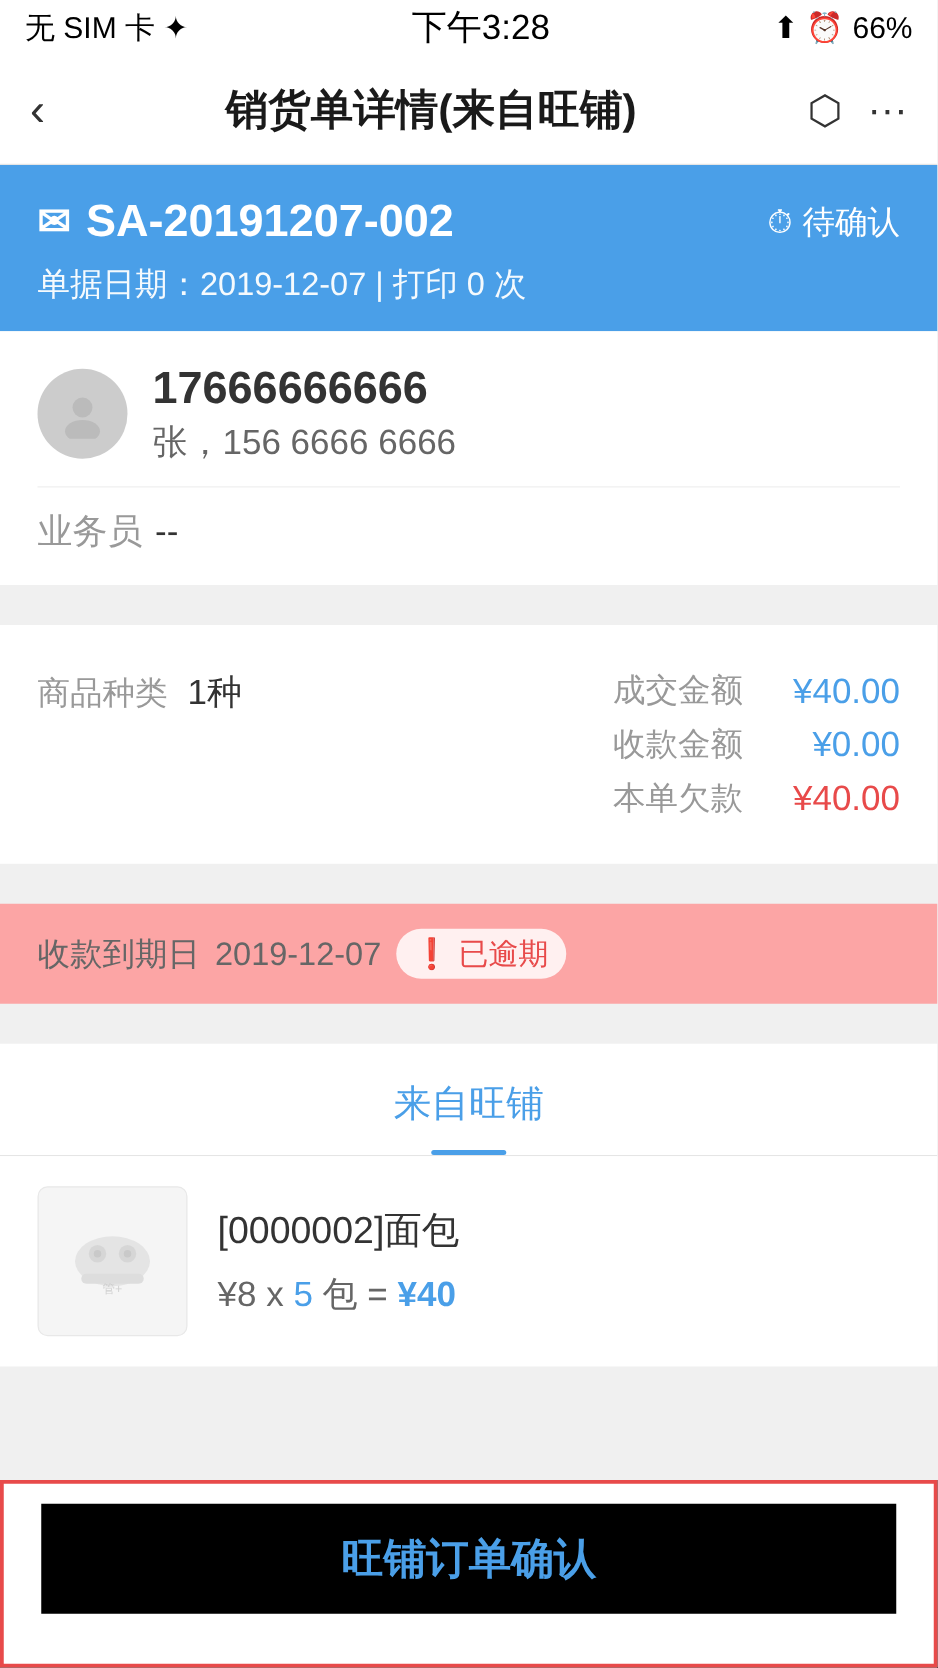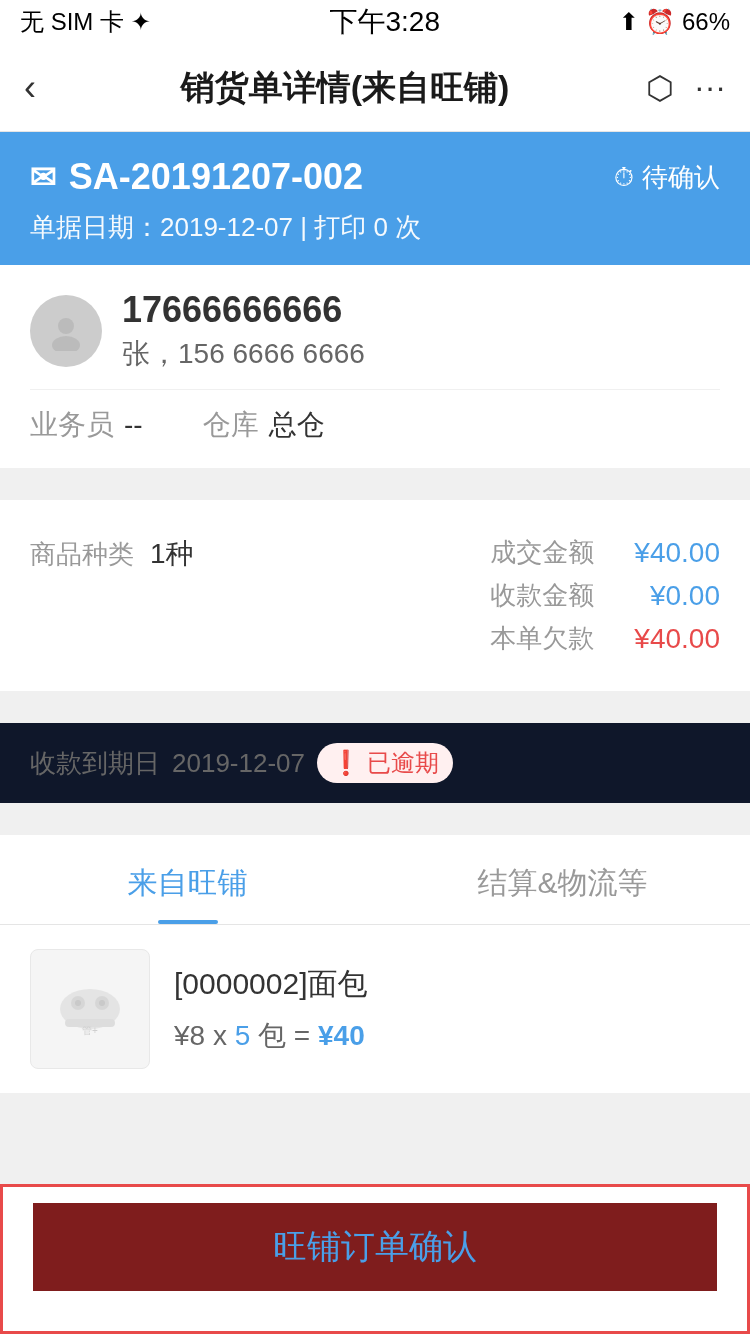--- a/index.html
+++ b/index.html
@@ -170,21 +170,21 @@
       margin-bottom: 8px;
     }
     .summary-row:last-child { margin-bottom: 0; }
     .amount-label { font-size: 26px; color: #999; }
     .amount-value { font-size: 28px; }
     .amount-blue { color: #4a9fe8; }
     .amount-red { color: #e84a4a; }
 
     
     .due-section {
-      background: #0f172a;
+      background: #fca5a5;
       padding: 20px 30px;
       margin-bottom: 16px;
       font-size: 26px;
       color: #666;
       display: flex;
       align-items: center;
       gap: 12px;
     }
     .overdue-badge {
       background: #fff0f0;
@@ -270,26 +270,26 @@
       bottom: 0;
       left: 0;
       width: 750px;
       background: #fff;
       padding: 16px 30px 40px 30px;
       border: 3px solid #e84a4a;
     }
     .confirm-button {
       width: 100%;
       height: 88px;
-      background: #7f1d1d;
+      background: #000000;
       border: none;
       border-radius: 0;
       font-size: 34px;
       color: #4a9fe8;
-      font-weight: 400;
+      font-weight: 700;
       cursor: pointer;
       display: flex;
       align-items: center;
       justify-content: center;
     }
 
     .divider {
       height: 16px;
       background: #f0f0f0;
     }
@@ -345,24 +345,20 @@
     <div>
       <div class="customer-phone">17666666666</div>
       <div class="customer-name">张，156 6666 6666</div>
     </div>
   </div>
   <div class="customer-meta">
     <div class="meta-item">
       <span class="meta-label">业务员</span>
       <span class="meta-value">--</span>
     </div>
-    <div class="meta-item">
-      <span class="meta-label">仓库</span>
-      <span class="meta-value">总仓</span>
-    </div>
   </div>
 </div>
 
 <div class="divider"></div>
 
 <div class="summary-section">
   <div class="summary-left">
     <span class="summary-label">商品种类</span>
     <span class="summary-value">1种</span>
   </div>
@@ -392,23 +388,20 @@
     <span>已逾期</span>
   </span>
 </div>
 
 <div class="divider"></div>
 
 <div class="tabs-section">
   <div class="tabs-header">
     <div class="tab-item active">
       <span>来自旺铺</span>
-    </div>
-    <div class="tab-item">
-      <span>结算&amp;物流等</span>
     </div>
   </div>
 
   <div class="product-item">
     <div class="product-image">
       <svg width="80" height="60" viewBox="0 0 80 60" fill="none" xmlns="http://www.w3.org/2000/svg">
         <ellipse cx="40" cy="30" rx="30" ry="20" fill="#ccc"></ellipse>
         <circle cx="28" cy="24" r="7" fill="#aaa"></circle>
         <circle cx="52" cy="24" r="7" fill="#aaa"></circle>
         <circle cx="28" cy="24" r="3" fill="#888"></circle>

